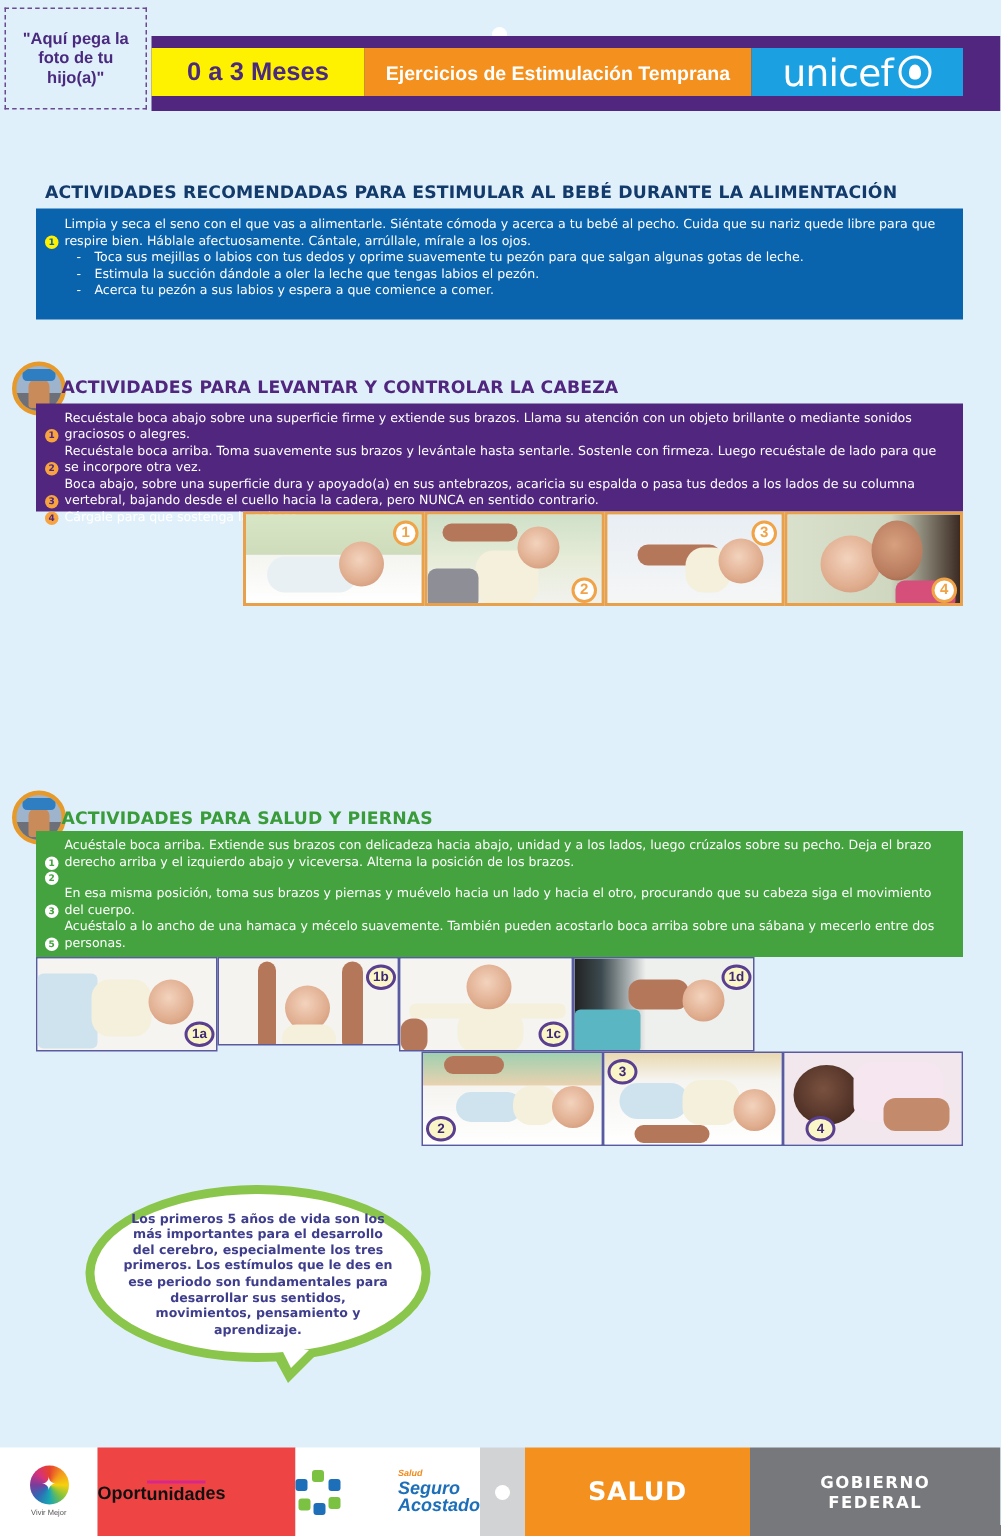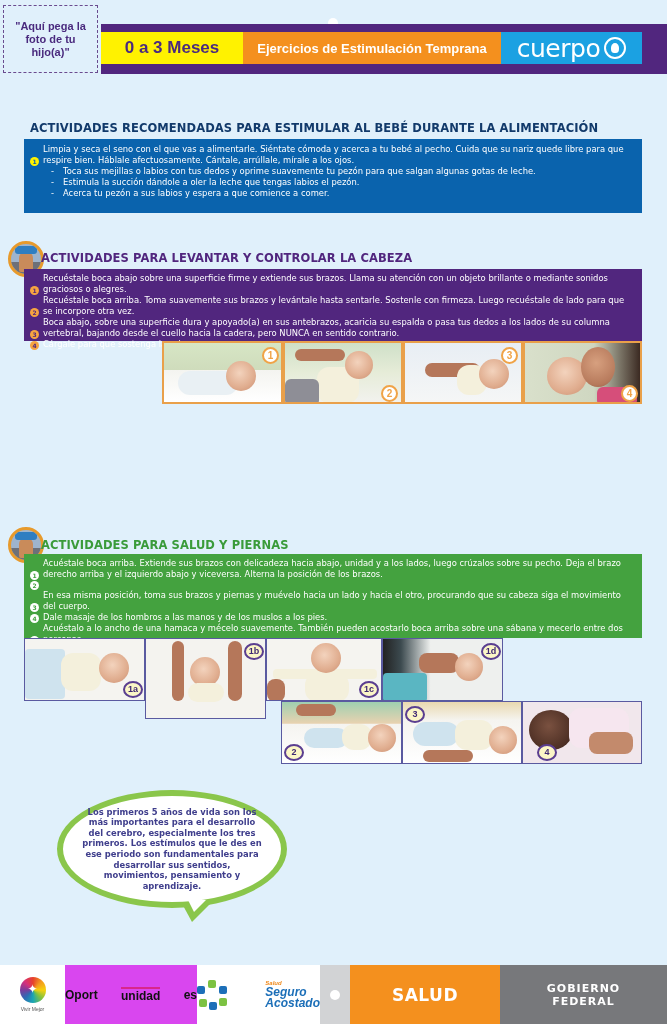--- a/index.html
+++ b/index.html
@@ -146,21 +146,21 @@
     border-top: 12px solid #fff;
   }
 
   
   .foot { top: 965px; height: 59px; }
   .f-vivir { left: 0; width: 65px; background: #fff; display: flex; flex-direction: column; align-items: center; justify-content: center; color: #555; font-size: 5px; }
   .vivir-flower { width: 26px; height: 26px; border-radius: 50%;
     background: conic-gradient(#e6412c, #f39a1e, #f6d10e, #7ec242, #19a6b4, #2e6bb4, #7a3c9c, #d6317c, #e6412c);
     position: relative; margin-bottom: 3px; }
   .vivir-flower::after { content: "✦"; position: absolute; left: 0; right: 0; top: 5px; text-align: center; color: #fff; font-size: 12px; }
-  .f-oport { left: 65px; width: 132px; background: #d946ef; display: flex; align-items: center; justify-content: space-between; color: #111; font-weight: bold; font-size: 12px; }
+  .f-oport { left: 65px; width: 132px; background: #ef4444; display: flex; align-items: center; justify-content: flex-start; color: #111; font-weight: bold; font-size: 12px; }
   .f-oport span.u { border-top: 2px solid #d8278a; }
   .f-seguro { left: 197px; width: 123px; background: #fff; display: flex; align-items: center; justify-content: center; gap: 4px; }
   .seguro-logo { width: 30px; height: 30px; position: relative; }
   .seguro-logo i { position: absolute; width: 8px; height: 8px; border-radius: 2px; }
   .seguro-text { color: #1c6fb8; font-weight: bold; font-style: italic; font-size: 12px; line-height: 11px; margin-left: 36px; }
   .seguro-text small { display: block; color: #f08a1c; font-size: 6px; line-height: 7px; }
   .f-gap { left: 320px; width: 30px; background: #d2d3d5; display: flex; align-items: center; justify-content: center; }
   .f-salud { left: 350px; width: 150px; background: #f4901e; display: flex; align-items: center; justify-content: center; color: #fff; font-weight: bold; font-size: 17px; letter-spacing: 0.5px; font-family: "DejaVu Sans", sans-serif; }
   .f-gob { left: 500px; width: 167px; background: #77787b; display: flex; flex-direction: column; align-items: center; justify-content: center; color: #fff; font-weight: bold; font-size: 11px; line-height: 13px; letter-spacing: 1px; font-family: "DejaVu Sans", sans-serif; }
 </style>
@@ -168,21 +168,21 @@
 <body>
 
 <div class="abs photo-box">
   <span>"Aquí pega la foto de tu hijo(a)"</span>
 </div>
 <div class="abs hole" style="left:328px;top:18px;"></div>
 <div class="abs header-band"></div>
 <div class="abs hdr-age">0 a 3 Meses</div>
 <div class="abs hdr-title">Ejercicios de Estimulación Temprana</div>
 <div class="abs hdr-unicef">
-  <span>cuerpo</span>
+  <span>unicef</span>
   <span class="unicef-emblem"></span>
 </div>
 
 <div class="abs sec-title" style="left:30px;top:121px;color:#123a6b;">ACTIVIDADES RECOMENDADAS PARA ESTIMULAR AL BEBÉ DURANTE LA ALIMENTACIÓN</div>
 <div class="abs panel blue-panel">
   <div class="row">
     <span class="num">1</span>
     <span>Limpia y seca el seno con el que vas a alimentarle. Siéntate cómoda y acerca a tu bebé al pecho. Cuida que su nariz quede libre para que respire bien. Háblale afectuosamente. Cántale, arrúllale, mírale a los ojos.</span>
   </div>
   <div class="bullet-row">
@@ -267,38 +267,34 @@
       <span>Acuéstale boca arriba. Extiende sus brazos con delicadeza hacia abajo, unidad y a los lados, luego crúzalos sobre su pecho. Deja el brazo derecho arriba y el izquierdo abajo y viceversa. Alterna la posición de los brazos.</span>
     </div>
   <div class="row">
       <span class="num">2</span>
     </div>
   <div class="row">
       <span class="num">3</span>
       <span>En esa misma posición, toma sus brazos y piernas y muévelo hacia un lado y hacia el otro, procurando que su cabeza siga el movimiento del cuerpo.</span>
     </div>
   <div class="row">
-      <span class="num">4</span>
-      <span>Dale masaje de los hombros a las manos y de los muslos a los pies.</span>
-    </div>
-  <div class="row">
       <span class="num">5</span>
       <span>Acuéstalo a lo ancho de una hamaca y mécelo suavemente. También pueden acostarlo boca arriba sobre una sábana y mecerlo entre dos personas.</span>
     </div>
 </div>
 
 <div class="photo-strip-limb">
   <div class="abs photo" style="left:24px;top:638px;width:121px;height:63px;">
     <div class="bg" style="background:#f5f4f0;"></div>
     <div class="body" style="left:0;top:10px;width:40px;height:50px;background:#cfe3ee;border-radius:4px;"></div>
     <div class="body" style="left:36px;top:14px;width:40px;height:38px;"></div>
     <div class="baby" style="left:74px;top:14px;width:30px;height:30px;"></div>
     <div class="badge-p" style="left:98px;top:42px;">1a</div>
   </div>
-  <div class="abs photo" style="left:145px;top:638px;width:121px;height:81px;">
+  <div class="abs photo" style="left:145px;top:638px;width:121px;height:59px;">
     <div class="bg" style="background:#f4f3ef;"></div>
     <div class="hand" style="left:26px;top:2px;width:12px;height:60px;"></div>
     <div class="hand" style="left:82px;top:2px;width:14px;height:60px;"></div>
     <div class="baby" style="left:44px;top:18px;width:30px;height:30px;"></div>
     <div class="body" style="left:42px;top:44px;width:36px;height:19px;"></div>
     <div class="badge-p" style="left:98px;top:4px;">1b</div>
   </div>
   <div class="abs photo" style="left:266px;top:638px;width:116px;height:63px;">
     <div class="bg" style="background:#f5f4f0;"></div>
     <div class="body" style="left:6px;top:30px;width:104px;height:10px;border-radius:4px;"></div>

